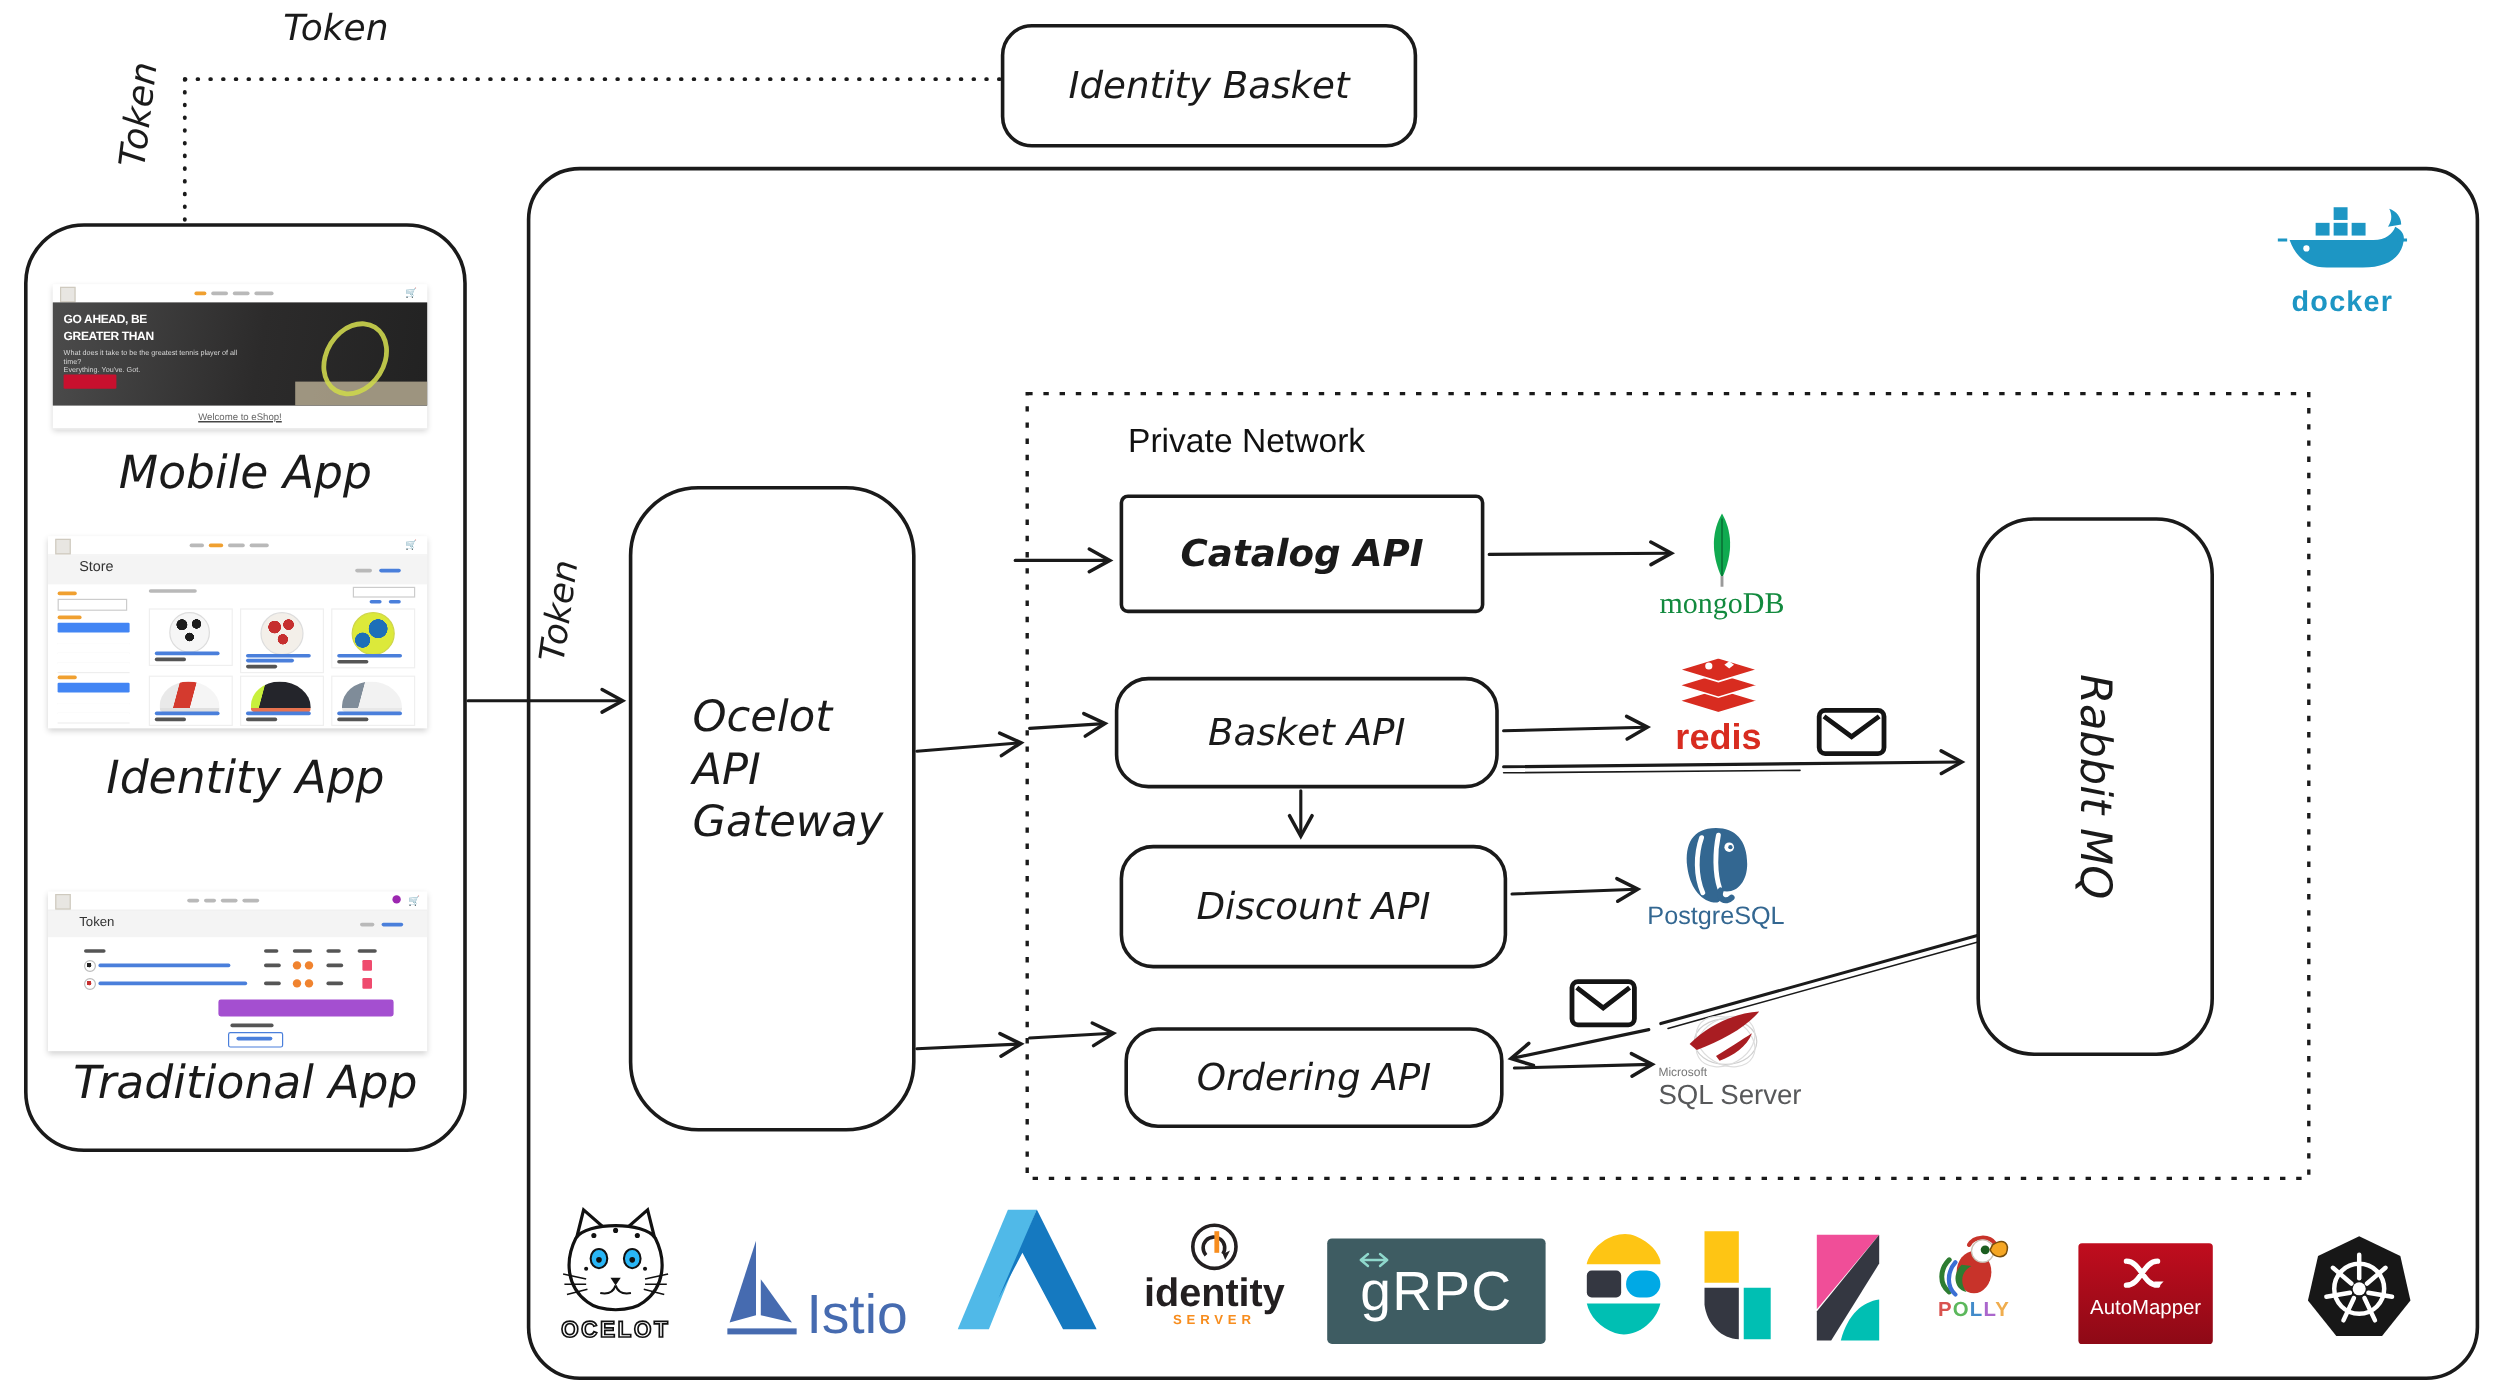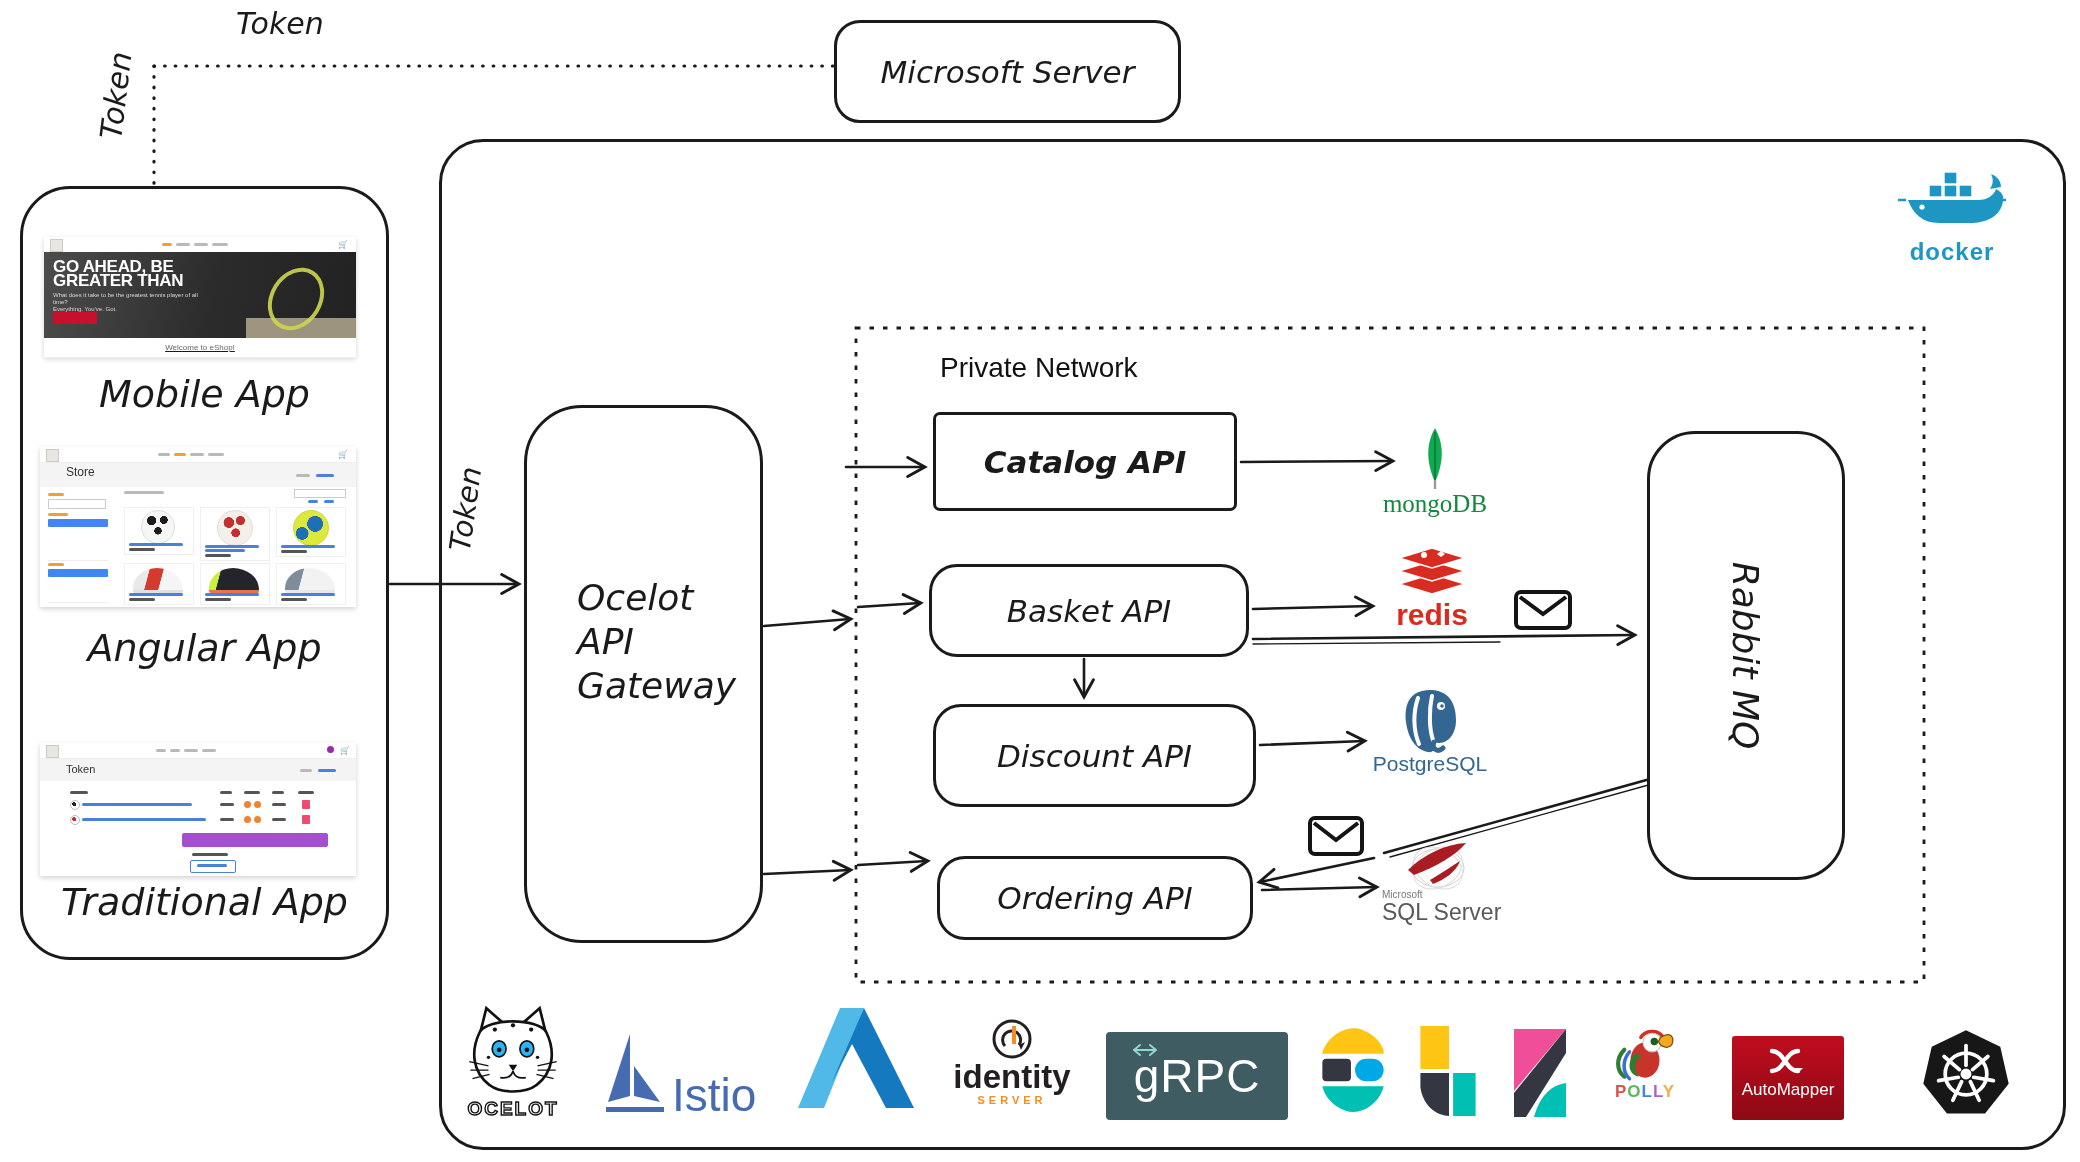--- a/index.html
+++ b/index.html
@@ -68,21 +68,21 @@
       <line x1="1374" y1="858" x2="1260" y2="882" marker-end="url(#ah)"></line>
       <line x1="1262" y1="890" x2="1376" y2="887" marker-end="url(#ah)"></line>
     </g>
   </svg>
 
   <div class="abs hand z2" style="left:236px;top:6px;font-size:30px;">Token</div>
   <div class="abs hand z2" style="left:72px;top:78px;font-size:30px;transform:rotate(-83deg);transform-origin:center;">Token</div>
   <div class="abs hand z2" style="left:423px;top:492px;font-size:29px;transform:rotate(-82deg);transform-origin:center;">Token</div>
 
   <div class="box z2" style="left:834px;top:20px;width:347px;height:103px;border-radius:26px;">
-    <div class="node-label hand" style="font-size:31px;">Microsoft Server</div>
+    <div class="node-label hand" style="font-size:31px;">Identity Basket</div>
   </div>
 
   <div class="box" style="left:439px;top:139px;width:1627px;height:1011px;border-radius:44px;border-width:3.5px;background:transparent;z-index:1;"></div>
 
   <div class="abs z2" style="left:1898px;top:170px;width:108px;height:92px;">
     <svg width="108" height="66" viewBox="0 0 108 66">
       <g fill="#1D96C4" stroke="#fff" stroke-width="1.4">
         <rect x="46" y="2" width="13" height="12"></rect>
         <rect x="31" y="15" width="13" height="12"></rect>
         <rect x="46" y="15" width="13" height="12"></rect>
@@ -104,21 +104,21 @@
       <div class="mini-logo"></div>
       <div class="dash orange" style="left:118px;top:6px;width:10px;"></div>
       <div class="dash" style="left:132px;top:6px;width:14px;"></div>
       <div class="dash" style="left:150px;top:6px;width:14px;"></div>
       <div class="dash" style="left:168px;top:6px;width:16px;"></div>
       <div class="cart" style="right:8px;top:3px;">🛒</div>
     </div>
     <div class="abs" style="left:0;top:15px;width:312px;height:86px;background:linear-gradient(100deg,#4c4c4c 0%,#2c2b2b 55%,#222 100%);overflow:hidden;">
       <div class="abs" style="right:0;bottom:0;width:110px;height:20px;background:#b3a88f;opacity:.85;"></div>
       <div class="abs" style="right:34px;top:14px;width:44px;height:58px;border:4px solid #cdd64e;border-radius:50%;transform:rotate(32deg);opacity:.9;"></div>
-      <div class="abs" style="left:9px;top:8px;font-size:17px;line-height:14px;font-weight:800;color:#fff;letter-spacing:-0.3px;">
+      <div class="abs" style="left:9px;top:8px;font-size:10px;line-height:14px;font-weight:800;color:#fff;letter-spacing:-0.3px;">
         <div>GO AHEAD, BE</div>
         <div>GREATER THAN</div>
       </div>
       <div class="abs" style="left:9px;top:40px;font-size:6px;line-height:7px;color:#d8d8d8;width:150px;">
         <div>What does it take to be the greatest tennis player of all time?</div>
         <div>Everything. You've. Got.</div>
       </div>
       <div class="abs" style="left:9px;top:60px;width:44px;height:12px;background:#C8102E;border-radius:1px;"></div>
     </div>
     <div class="abs" style="left:0;top:101px;width:312px;height:19px;border-bottom:1px solid #eee;display:flex;align-items:center;justify-content:center;text-decoration:underline;">
@@ -191,21 +191,21 @@
         <div class="dash blue" style="left:4px;bottom:8px;width:54px;"></div>
         <div class="dash dark" style="left:4px;bottom:3px;width:26px;"></div>
       </div>
       <div class="cell" style="left:152px;top:74px;width:68px;height:40px;">
         <div class="shoe" style="left:8px;top:4px;width:50px;height:22px;background:linear-gradient(105deg,#7f8c99 34%,#f2f2f2 35%);border-bottom:4px solid #e8e8e8;"></div>
         <div class="dash blue" style="left:4px;bottom:8px;width:54px;"></div>
         <div class="dash dark" style="left:4px;bottom:3px;width:26px;"></div>
       </div>
     </div>
   </div>
-  <div class="abs hand z2 lbl-center" style="left:20px;top:626px;width:369px;font-size:38px;">Angular App</div>
+  <div class="abs hand z2 lbl-center" style="left:20px;top:626px;width:369px;font-size:38px;">Identity App</div>
 
   <div class="shot" style="left:40px;top:743px;width:316px;height:133px;">
     <div class="shot-head">
       <div class="mini-logo"></div>
       <div class="dash" style="left:116px;top:6px;width:10px;"></div>
       <div class="dash" style="left:130px;top:6px;width:10px;"></div>
       <div class="dash" style="left:144px;top:6px;width:14px;"></div>
       <div class="dash" style="left:162px;top:6px;width:14px;"></div>
       <div class="abs" style="right:22px;top:3px;width:7px;height:7px;border-radius:50%;background:#9c27b0;"></div>
       <div class="cart" style="right:6px;top:3px;">🛒</div>

